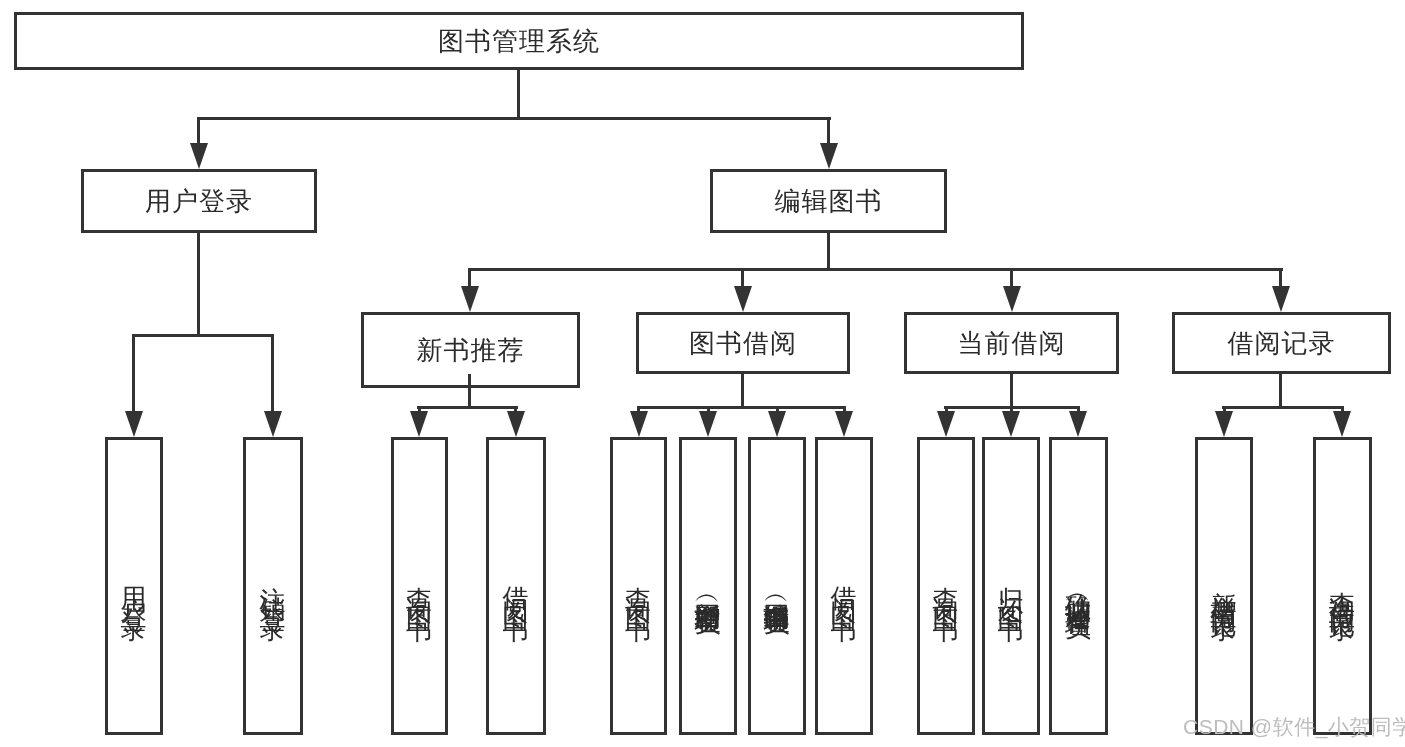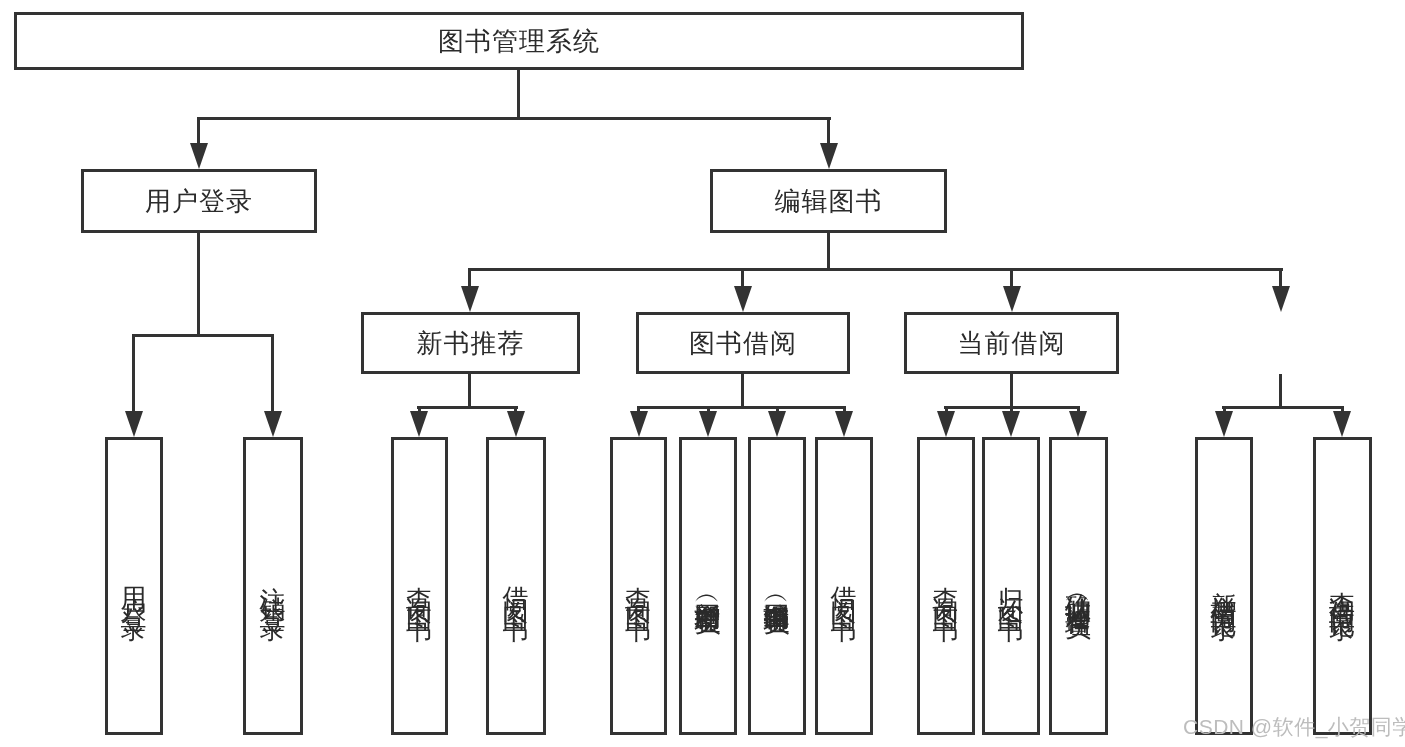--- a/index.html
+++ b/index.html
@@ -67,28 +67,31 @@
   <div class="hl" style="left:468px;top:268px;width:815px;"></div>
   <div class="vl" style="left:468px;top:268px;height:20px;"></div>
   <div class="ah" style="left:461px;top:286px;"></div>
   <div class="vl" style="left:741px;top:268px;height:20px;"></div>
   <div class="ah" style="left:734px;top:286px;"></div>
   <div class="vl" style="left:1010px;top:268px;height:20px;"></div>
   <div class="ah" style="left:1003px;top:286px;"></div>
   <div class="vl" style="left:1279px;top:268px;height:20px;"></div>
   <div class="ah" style="left:1272px;top:286px;"></div>
 
-  <div class="node h" style="left:361px;top:312px;width:219px;height:62px;">
+  <div class="node h" style="left:361px;top:312px;width:219px;height:76px;">
     <span>新书推荐</span>
   </div>
   <div class="node h" style="left:636px;top:312px;width:214px;height:62px;">
     <span>图书借阅</span>
   </div>
   <div class="node h" style="left:904px;top:312px;width:215px;height:62px;">
     <span>当前借阅</span>
+  </div>
+  <div class="node h" style="left:1172px;top:312px;width:219px;height:62px;">
+    <span>借阅记录</span>
   </div>
 
   <div class="vl" style="left:468px;top:374px;height:35px;"></div>
   <div class="hl" style="left:417px;top:406px;width:101px;"></div>
   <div class="vl" style="left:418px;top:406px;height:8px;"></div>
   <div class="ah" style="left:410px;top:411px;"></div>
   <div class="vl" style="left:514px;top:406px;height:8px;"></div>
   <div class="ah" style="left:507px;top:411px;"></div>
 
   <div class="vl" style="left:741px;top:374px;height:35px;"></div>

